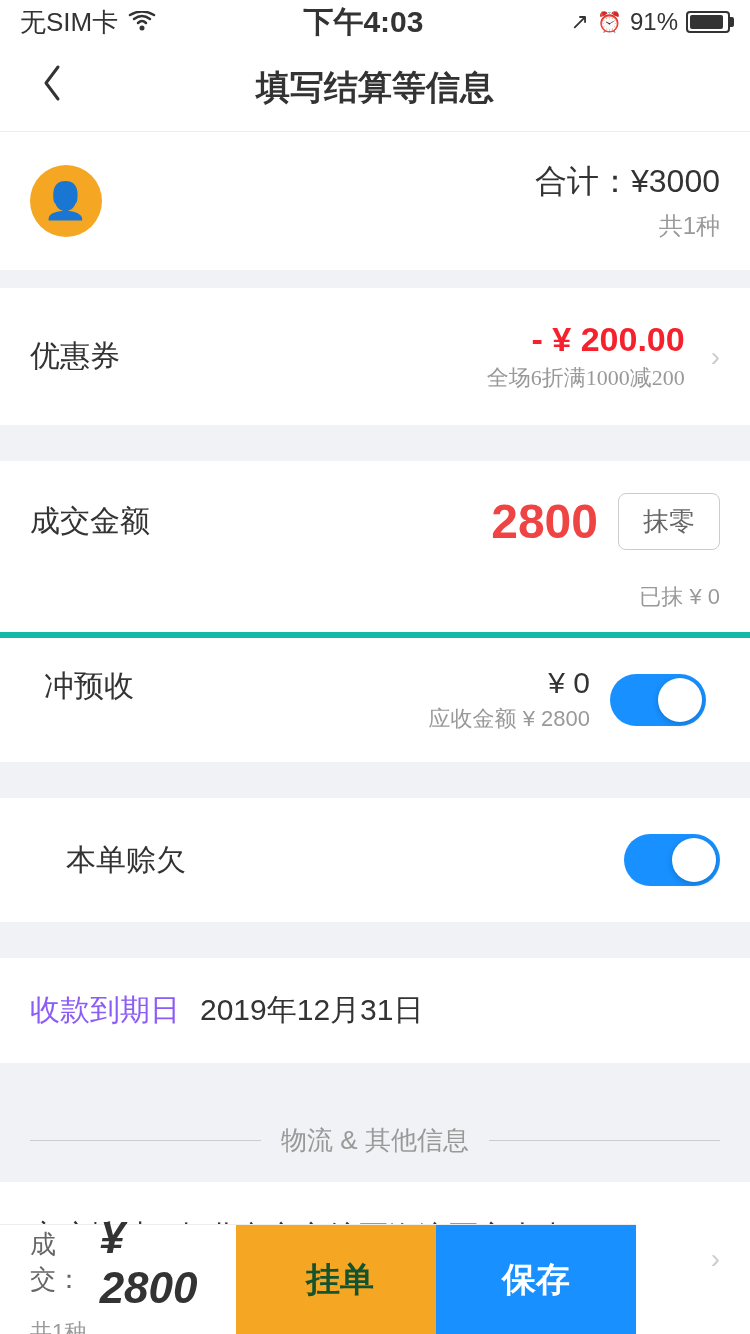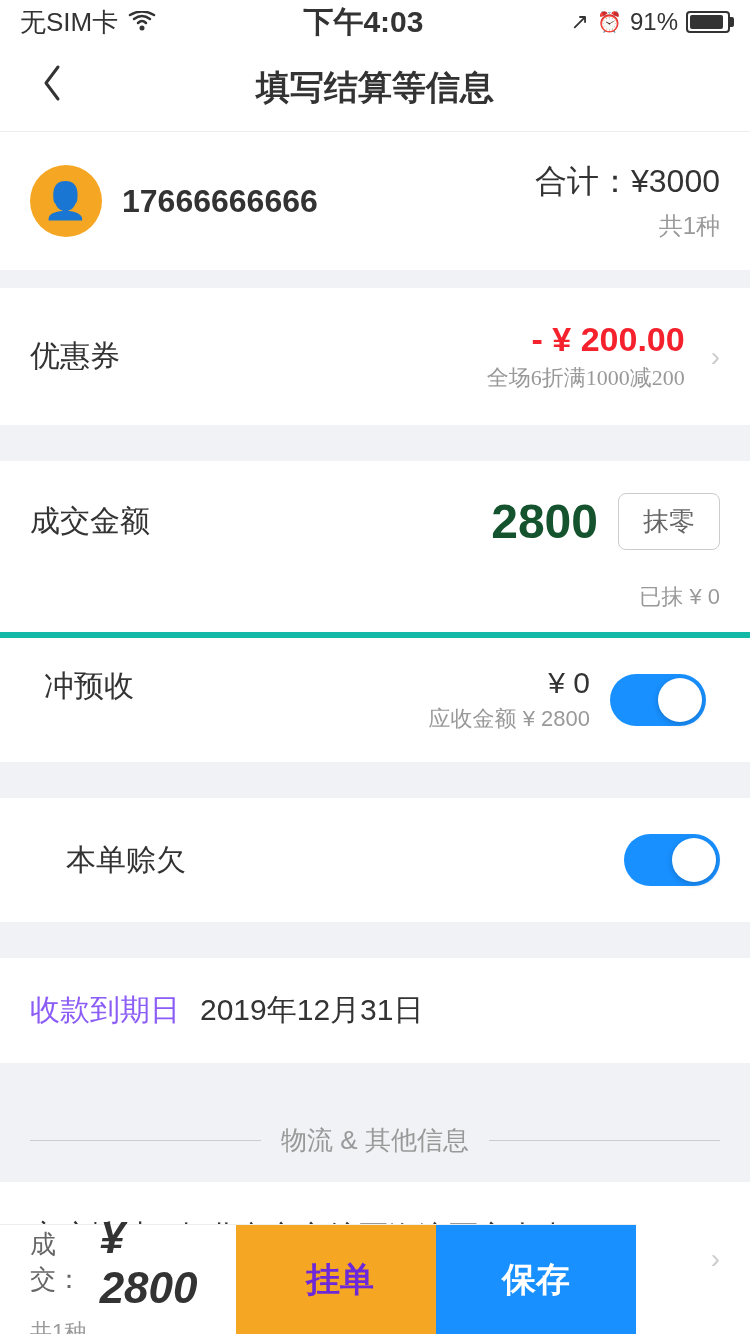--- a/index.html
+++ b/index.html
@@ -114,21 +114,21 @@
     
     .amount-section { background: #fff; margin-bottom: 18px; }
     .amount-row {
       display: flex;
       align-items: center;
       justify-content: space-between;
       padding: 32px 30px;
     }
     .amount-label { font-size: 30px; color: #333; }
     .amount-right { display: flex; align-items: center; gap: 20px; }
-    .amount-value { font-size: 48px; font-weight: 700; color: #14532d; }
+    .amount-value { font-size: 48px; font-weight: 700; color: #ef4444; }
     .round-btn {
       border: 1px solid #ccc;
       border-radius: 8px;
       padding: 10px 24px;
       font-size: 26px;
       color: #666;
       background: #fff;
       cursor: pointer;
     }
     .amount-sub { font-size: 22px; color: #999; text-align: right; padding: 0 30px 20px; }
@@ -243,21 +243,21 @@
     .bottom-amount { font-size: 44px; font-weight: 700; color: #333; font-style: italic; }
     .bottom-count { font-size: 22px; color: #999; margin-top: 4px; }
     .btn-pending {
       width: 200px;
       height: 110px;
       background: #f5a623;
       display: flex;
       align-items: center;
       justify-content: center;
       font-size: 34px;
-      color: #6d28d9;
+      color: #14532d;
       font-weight: 600;
       cursor: pointer;
       padding-left: 8px;
     }
     .btn-save {
       width: 200px;
       height: 110px;
       background: #1890ff;
       display: flex;
       align-items: center;
@@ -303,21 +303,20 @@
     </svg>
   </div>
   <div class="nav-title">填写结算等信息</div>
 </div>
 
 <div class="customer-row">
   <div class="avatar">
     <span class="avatar-icon">👤</span>
   </div>
   <div class="customer-info">
-    <div class="customer-phone">17666666666</div>
   </div>
   <div class="total-info">
     <div class="total-amount">
       <span>合计：</span><span>¥3000</span>
     </div>
     <div class="total-sub">共1种</div>
   </div>
 </div>
 
 <div class="card">

